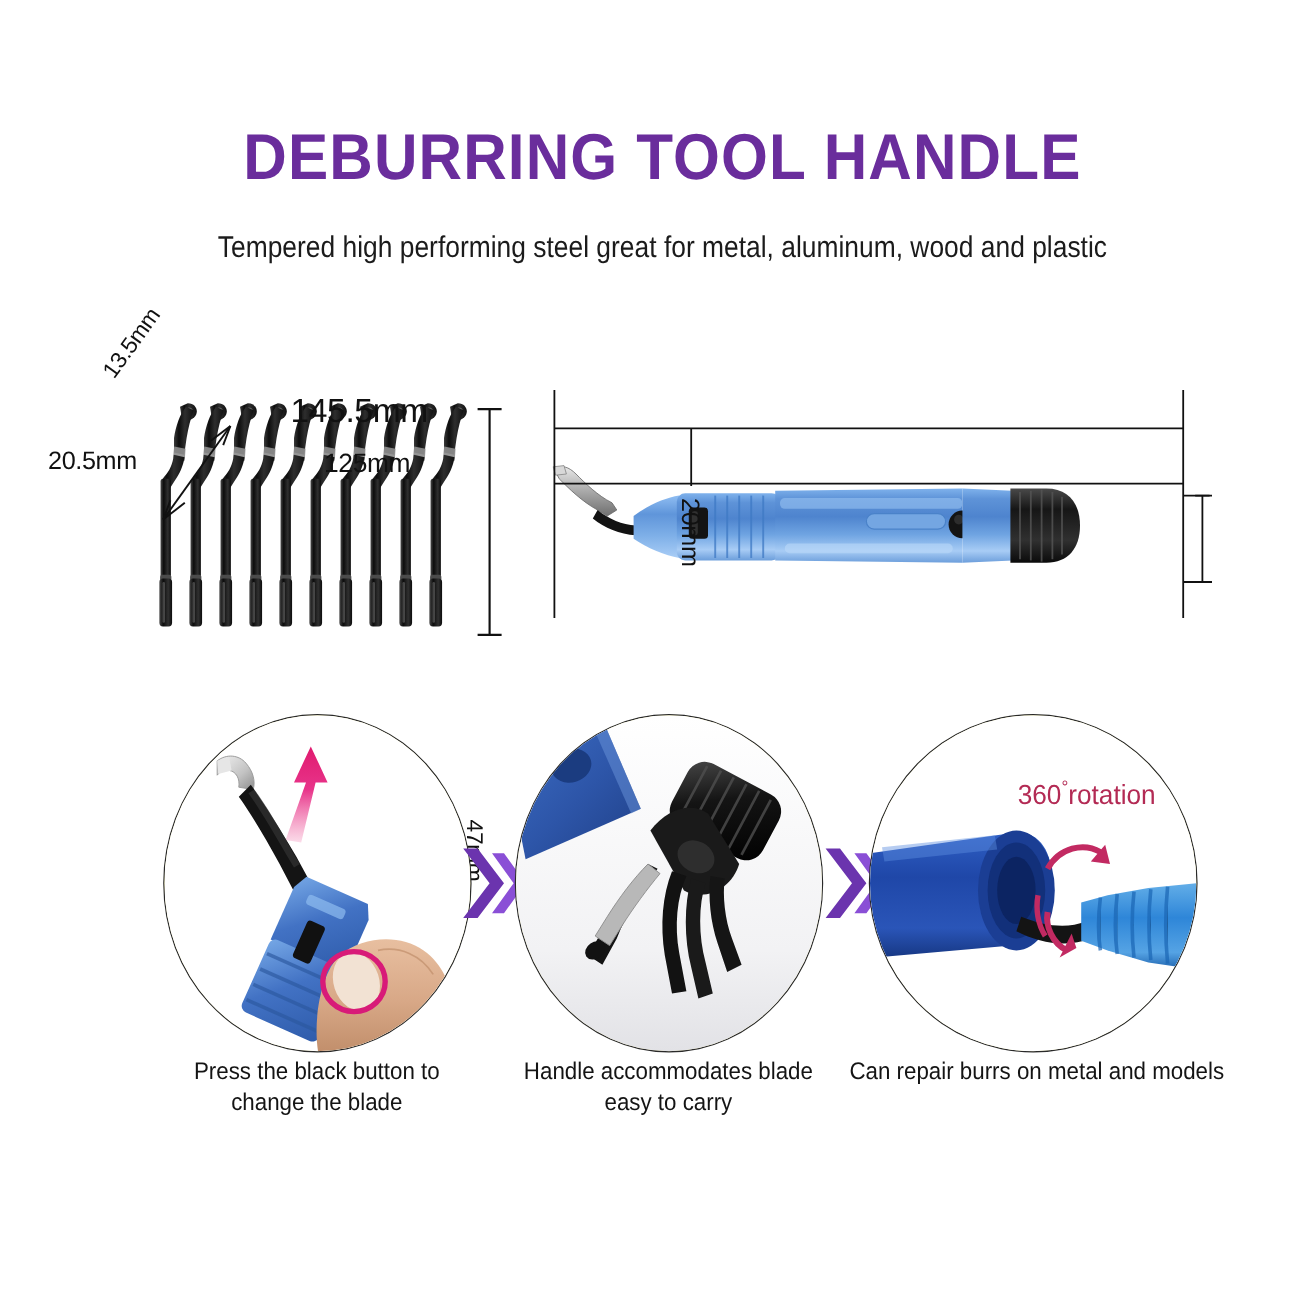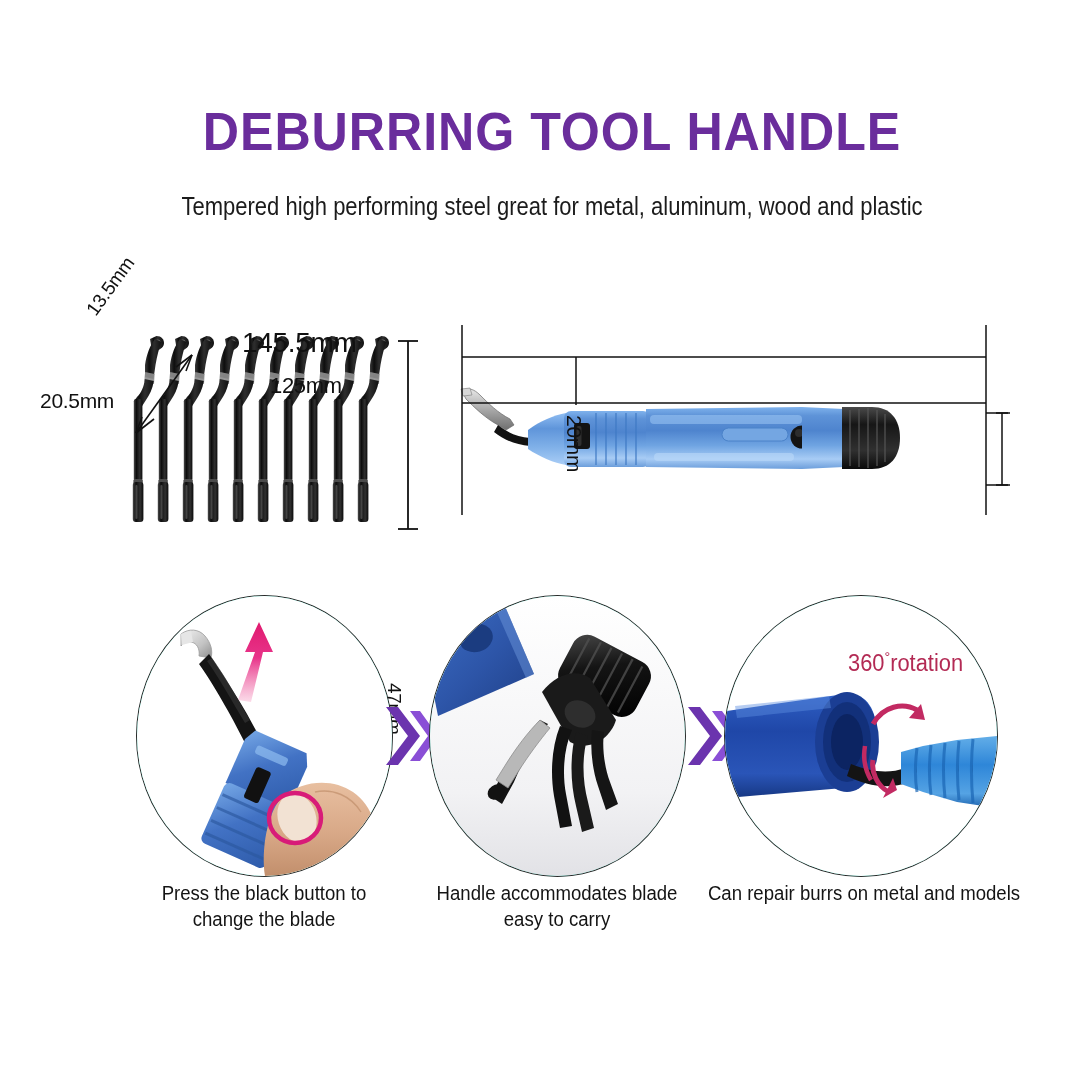--- a/index.html
+++ b/index.html
@@ -85,21 +85,21 @@
   }
 
   
   .features{position:absolute;left:0;top:595px;width:1080px;height:360px;}
   .circle{
     position:absolute;top:0;
     width:255px;height:280px;
     border:1.6px solid #2a2a2a;
     border-radius:50%;
     overflow:hidden;
-    background:#5eead4;
+    background:#fef9c3;
   }
   .c1{left:112px;}
   .c2{left:405px;}
   .c3{left:700px;width:272px;}
 
   .chev{
     position:absolute;top:108px;
     width:60px;height:66px;
   }
   .chev1{left:358px;}
@@ -294,21 +294,21 @@
 
         <line x1="532" y1="128" x2="556" y2="128"></line>
         <line x1="532" y1="200" x2="556" y2="200"></line>
         <line x1="548" y1="128" x2="548" y2="200"></line>
         <line x1="542" y1="128" x2="554" y2="128"></line>
         <line x1="542" y1="200" x2="554" y2="200"></line>
       </g>
     </svg>
 
     <div class="dim-1455" style="left:218px;top:42px;">145.5mm</div>
-    <div class="dim-205" style="left:16px;top:104px;">20.5mm</div>
+    <div class="dim-205" style="left:16px;top:88px;">20.5mm</div>
     <div class="dim-125" style="left:246px;top:88px;text-align:right;">125mm</div>
     <div class="dim-20" style="left:562px;top:130px;">20mm</div>
   </div>
 
   <div class="features">
 
     <div class="circle c1">
       <svg width="255" height="280" viewBox="0 0 255 280">
         <defs>
           <linearGradient id="f1blue" x1="0" y1="0" x2="1" y2="1">

